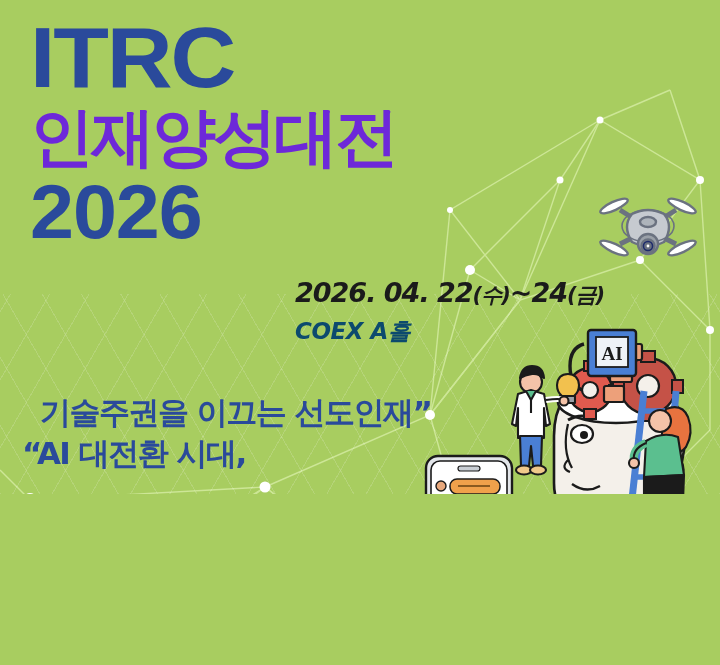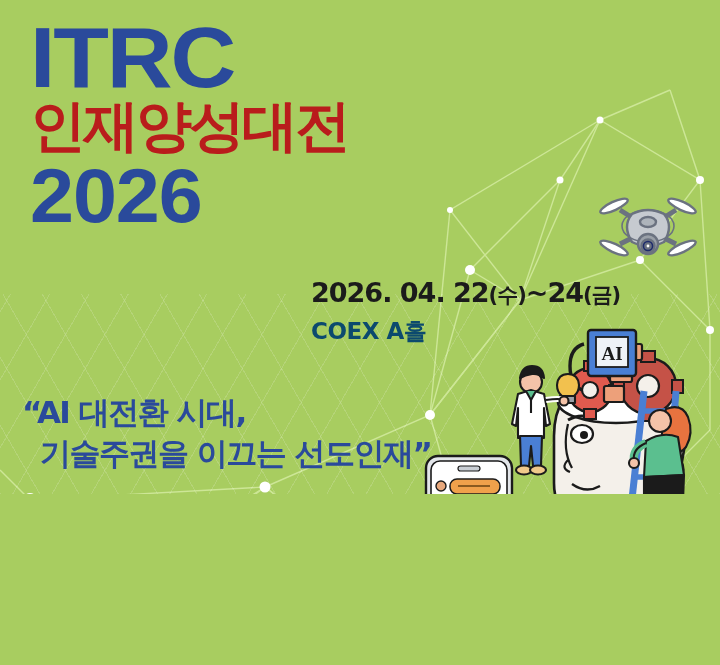--- a/index.html
+++ b/index.html
@@ -36,41 +36,42 @@
     color:#2a4a9b;
     font-size:86px;
     font-weight:bold;
     line-height:.92;
     letter-spacing:-2px;
     transform:scaleX(1.06);
     transform-origin:left center;
     font-family:"Liberation Sans","DejaVu Sans",sans-serif;
   }
   .ko-main {
-    color:#b91c1c;
-    font-size:56px;
+    color:#6d28d9;
+    font-size:64px;
     font-weight:bold;
     line-height:1.02;
     letter-spacing:-3px;
+    margin-top:8px;
     white-space:nowrap;
     font-family:"DejaVu Sans","Liberation Sans",sans-serif;
   }
   .year {
     color:#2a4a9b;
     font-size:76px;
     font-weight:bold;
     line-height:1;
     letter-spacing:-1px;
     margin-top:4px;
     transform:scaleX(1.04);
     transform-origin:left center;
   }
 
   
-  #datebox { position:absolute; left:311px; top:278px; z-index:7; }
+  #datebox { position:absolute; left:295px; top:278px; z-index:7;font-style:italic; }
   .date-line {
     color:#1b1b1b;
     font-size:27px;
     font-weight:bold;
     letter-spacing:-1px;
     line-height:1.1;
     white-space:nowrap;
     font-family:"DejaVu Sans","Liberation Sans",sans-serif;
   }
   .date-line .small { font-size:21px; }
@@ -163,22 +164,22 @@
   </div>
 
   <div id="datebox">
     <div class="date-line">
       <span>2026. 04. 22</span><span class="small">(수)</span><span>~24</span><span class="small">(금)</span>
     </div>
     <div class="venue">COEX A홀</div>
   </div>
 
   <div id="tagline">
+    <div class="tag-line l2">기술주권을 이끄는 선도인재”</div>
     <div class="tag-line l1">“AI 대전환 시대,</div>
-    <div class="tag-line l2">기술주권을 이끄는 선도인재”</div>
   </div>
 
   <div id="illo">
 
     <svg style="left:592px; top:186px;" width="112" height="84" viewBox="0 0 112 84">
       <g stroke="#6b7280" stroke-width="2.4" fill="#c6cad0" stroke-linejoin="round">
         <ellipse cx="22" cy="20" rx="15" ry="4.2" fill="#ffffff" transform="rotate(-25 22 20)"></ellipse>
         <ellipse cx="90" cy="20" rx="15" ry="4.2" fill="#ffffff" transform="rotate(25 90 20)"></ellipse>
         <ellipse cx="22" cy="62" rx="15" ry="4.2" fill="#ffffff" transform="rotate(25 22 62)"></ellipse>
         <ellipse cx="90" cy="62" rx="15" ry="4.2" fill="#ffffff" transform="rotate(-25 90 62)"></ellipse>

